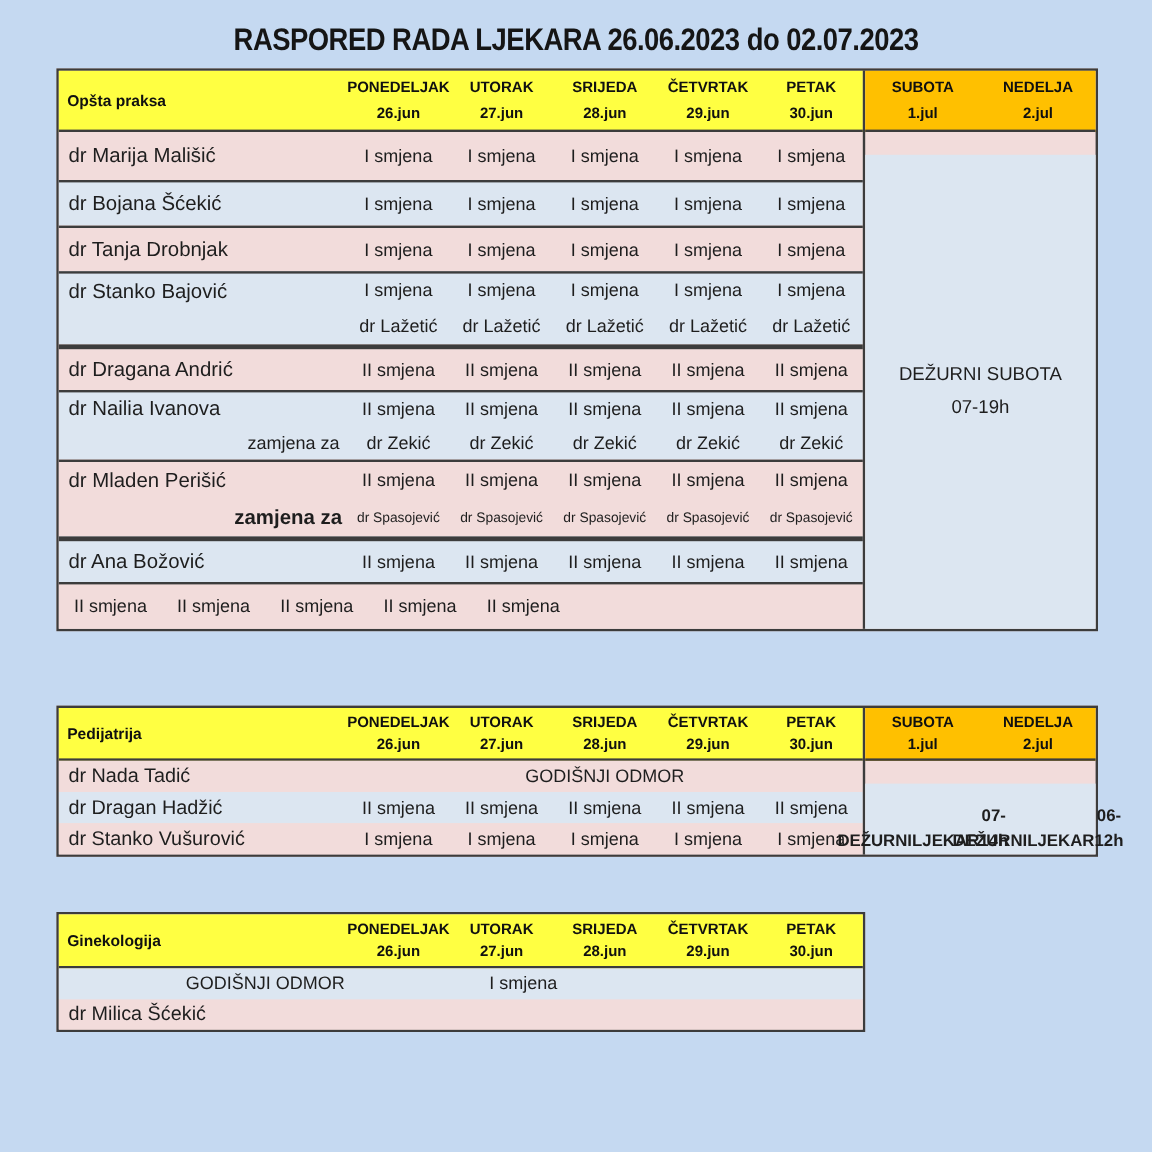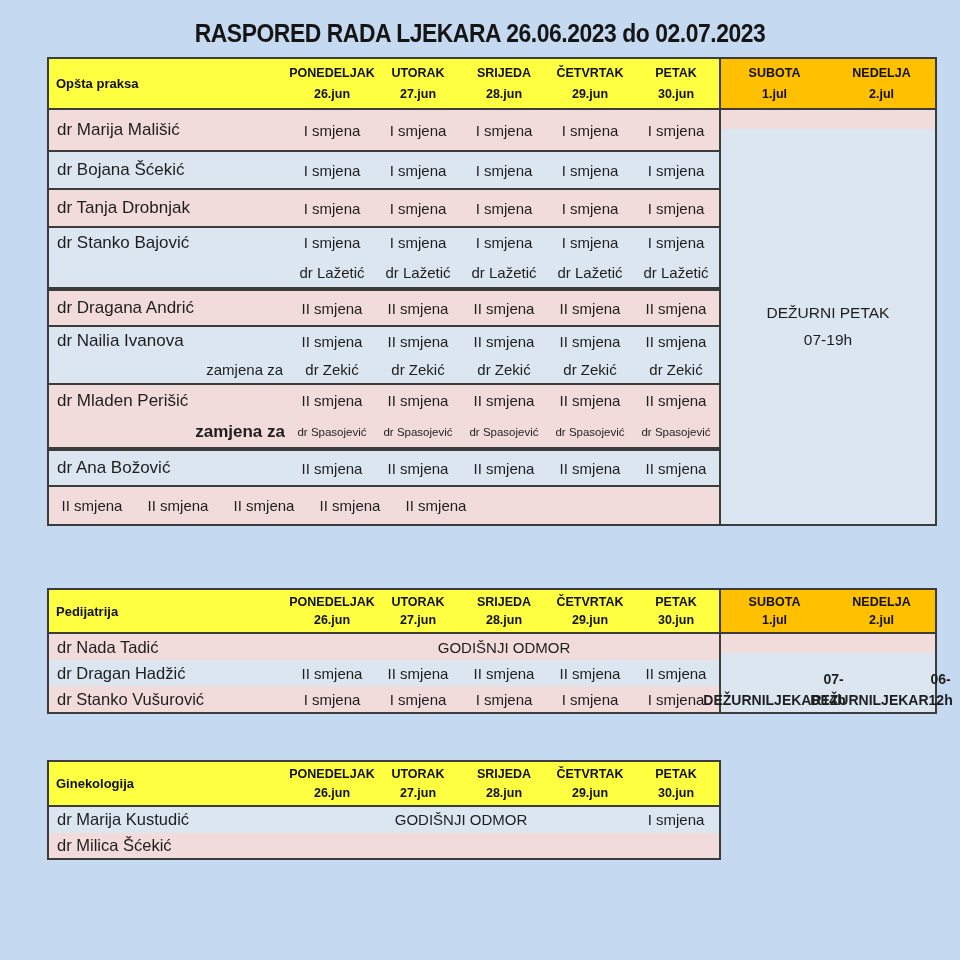--- a/index.html
+++ b/index.html
@@ -40,21 +40,21 @@
   .line { flex:1; display:flex; align-items:center; }
   .name { width:240px; padding-left:8px; font-size:17px; white-space:nowrap; }
   .shift { width:86px; text-align:center; font-size:15px; }
   .shift-sm { width:86px; text-align:center; font-size:11.5px; }
   .subname { width:86px; text-align:center; font-size:15px; }
   .zam { width:240px; text-align:right; padding-right:6px; font-size:15px; }
   .zam-big { width:240px; text-align:right; padding-right:4px; font-size:17px; font-weight:bold; }
   .vac5 { width:430px; text-align:center; font-size:15px; }
   .vac4 { width:344px; text-align:center; font-size:15px; }
   
-  .wk { width:216px; border-left:2px solid #3c3c3c; display:flex; flex-direction:column;gap:19px; }
+  .wk { width:194px; border-left:2px solid #3c3c3c; display:flex; flex-direction:column;gap:19px; }
   .whdr { display:flex; background:#ffc000; border-bottom:2px solid #3c3c3c; }
   .whday {
     width:50%; display:flex; flex-direction:column; justify-content:space-evenly;
     align-items:center; font-weight:bold; font-size:12.5px; color:#101010;
   }
   .wbody {
     flex:1; background:#dce6f1; display:flex; flex-direction:column;
     align-items:center; justify-content:center; font-size:15.5px; gap:9px;
   }
   .wbody2 { flex:1; background:#dce6f1; display:flex; }
@@ -237,21 +237,21 @@
         <div class="whday">
           <span>SUBOTA</span>
           <span>1.jul</span>
         </div>
         <div class="whday">
           <span>NEDELJA</span>
           <span>2.jul</span>
         </div>
       </div>
       <div class="wbody">
-        <div>DEŽURNI PETAK</div>
+        <div>DEŽURNI SUBOTA</div>
         <div>07-19h</div>
       </div>
     </div>
   </div>
 
   <div class="tbl t2">
     <div class="main">
       <div class="hdr">
         <div class="hsection">Pedijatrija</div>
         <div class="hday">
@@ -351,21 +351,20 @@
           <span>29.jun</span>
         </div>
         <div class="hday">
           <span>PETAK</span>
           <span>30.jun</span>
         </div>
       </div>
 
       <div class="row blue">
         <div class="line">
-          <div class="name">dr Marija Kustudić</div>
           <div class="vac4">GODIŠNJI ODMOR</div>
           <div class="shift">I smjena</div>
         </div>
       </div>
       <div class="row pink">
         <div class="line">
           <div class="name">dr Milica Šćekić</div>
         </div>
       </div>
     </div>

